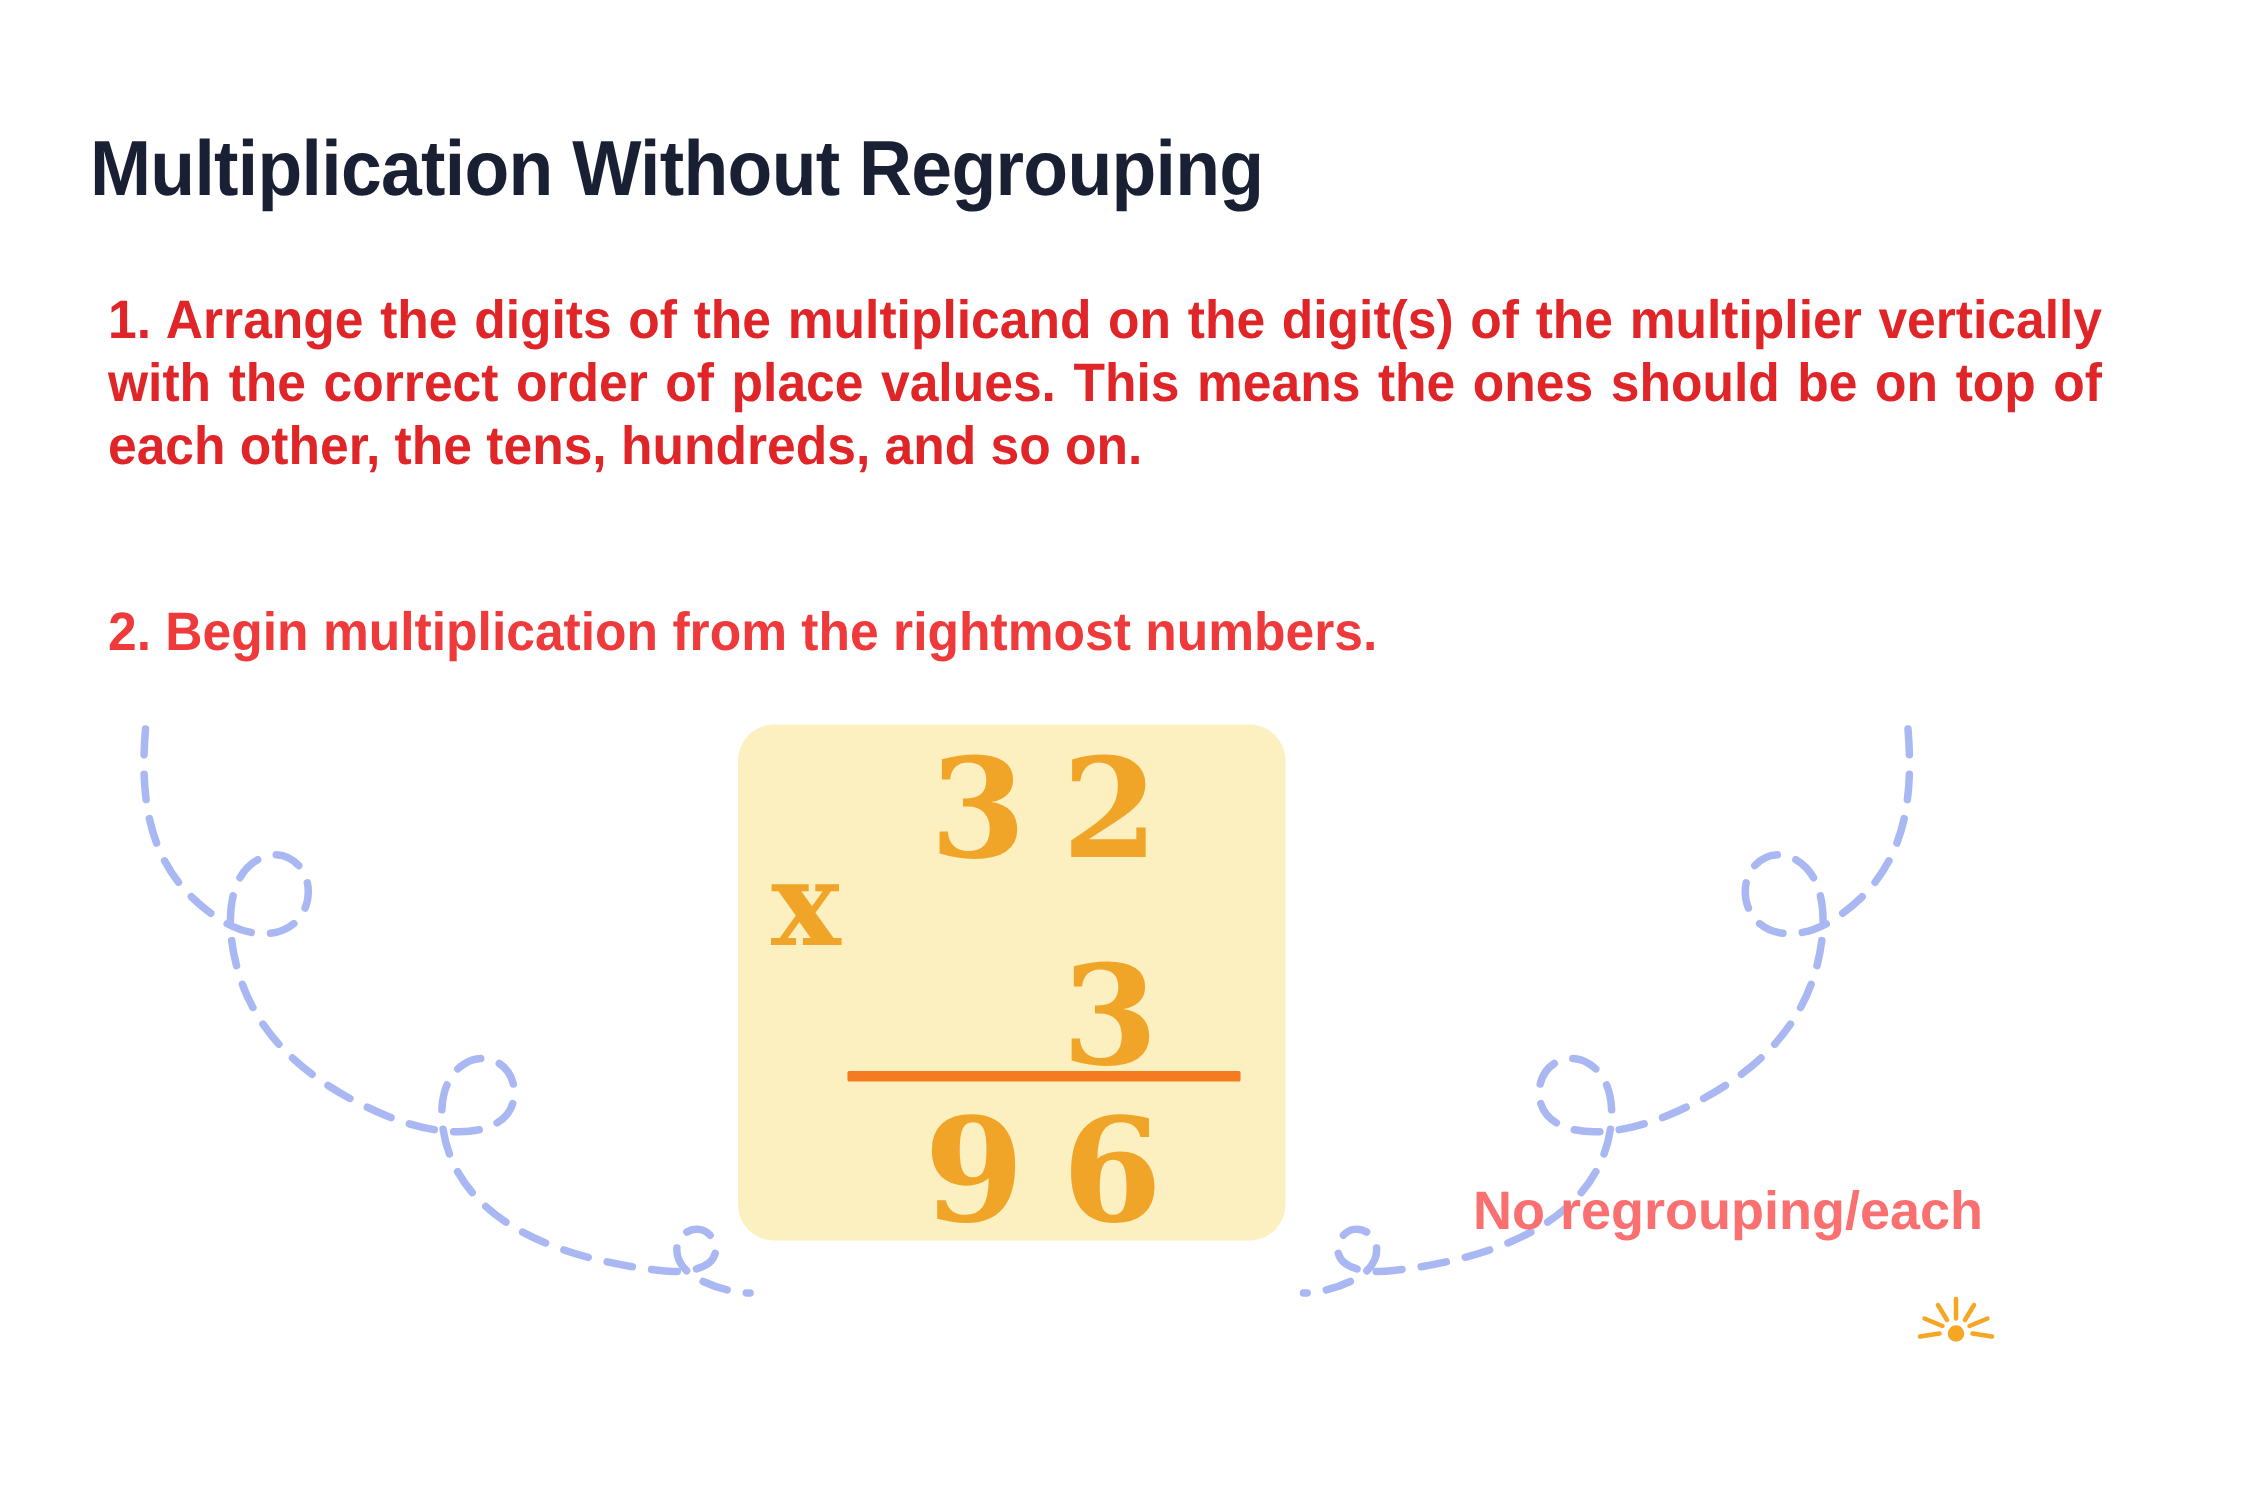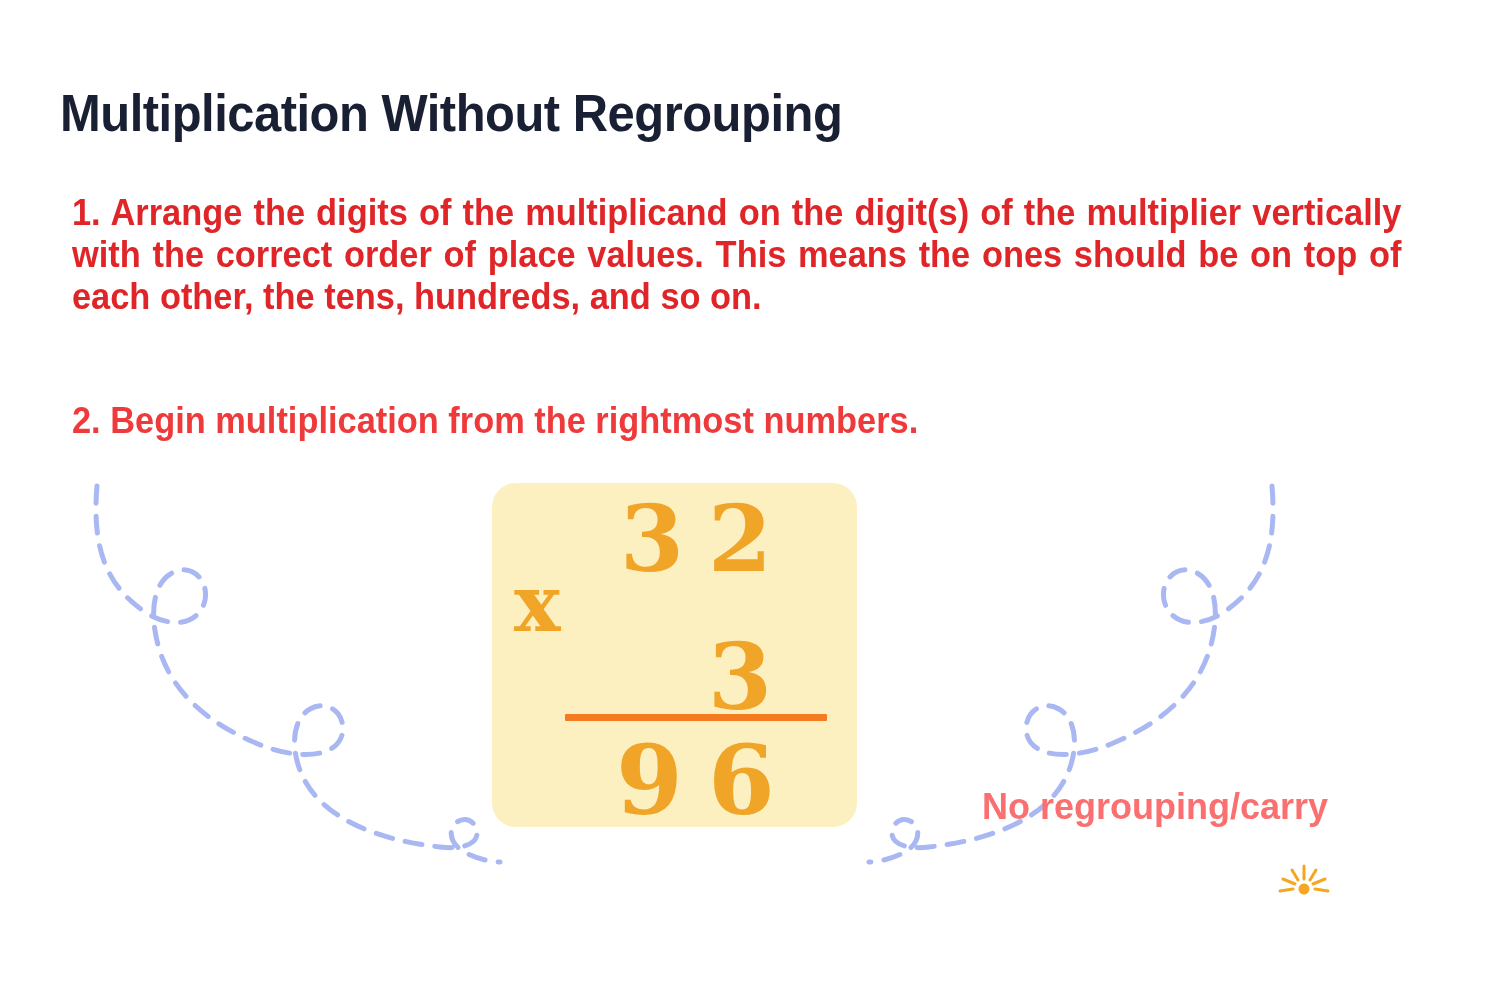--- a/index.html
+++ b/index.html
@@ -194,21 +194,21 @@
   <div id="math-box">
     <div class="math-digit" id="digit-tens-top">3</div>
     <div class="math-digit" id="digit-ones-top">2</div>
     <div class="math-digit" id="operator-times">x</div>
     <div class="math-digit" id="digit-multiplier">3</div>
     <div id="math-rule"></div>
     <div class="math-digit" id="digit-res-tens">9</div>
     <div class="math-digit" id="digit-res-ones">6</div>
   </div>
 
-  <div id="callout-no-regrouping">No regrouping/carry</div>
+  <div id="callout-no-regrouping">No regrouping/each</div>
 
   <div id="brand-logo">
     <svg id="brand-sun" width="56" height="40" viewBox="0 0 56 40" xmlns="http://www.w3.org/2000/svg">
       <g stroke="#F5A623" stroke-width="3" stroke-linecap="round">
         <line x1="28" y1="4" x2="28" y2="17"></line>
         <line x1="16" y1="8" x2="22" y2="18"></line>
         <line x1="40" y1="8" x2="34" y2="18"></line>
         <line x1="7" y1="17" x2="19" y2="22"></line>
         <line x1="49" y1="17" x2="37" y2="22"></line>
         <line x1="4" y1="29" x2="17" y2="27"></line>

